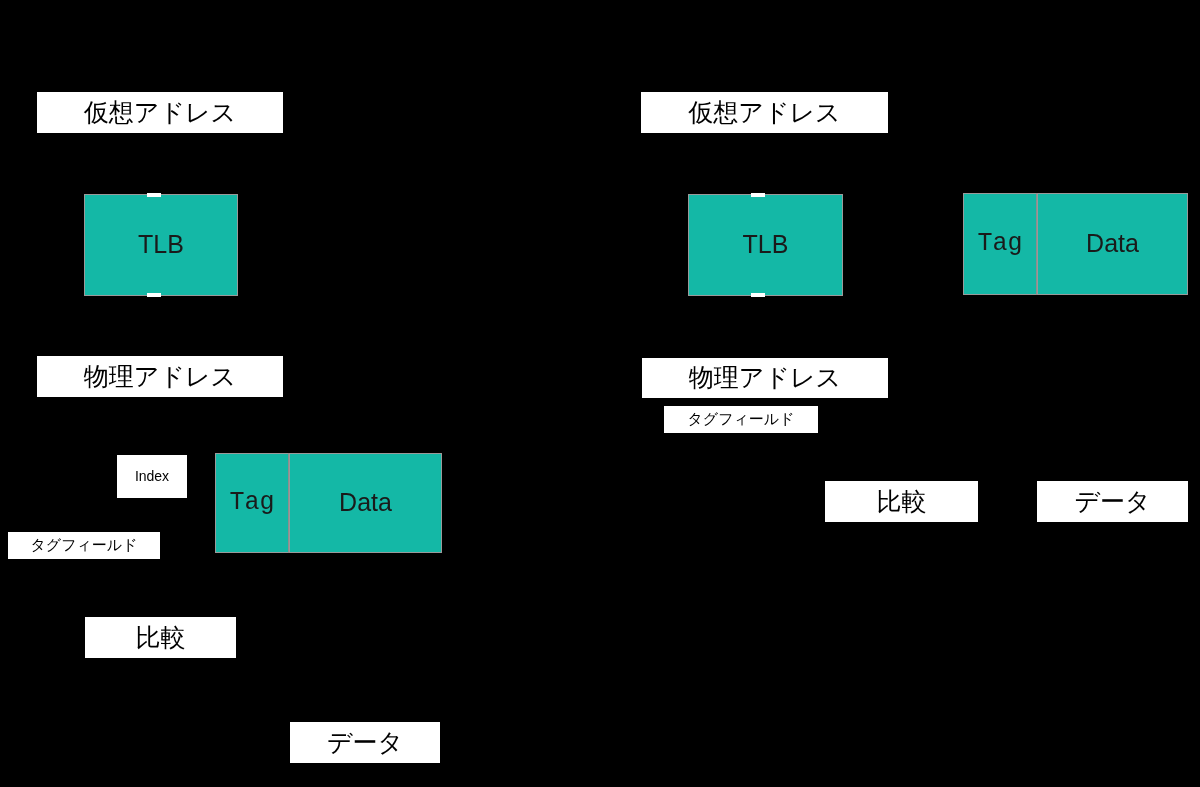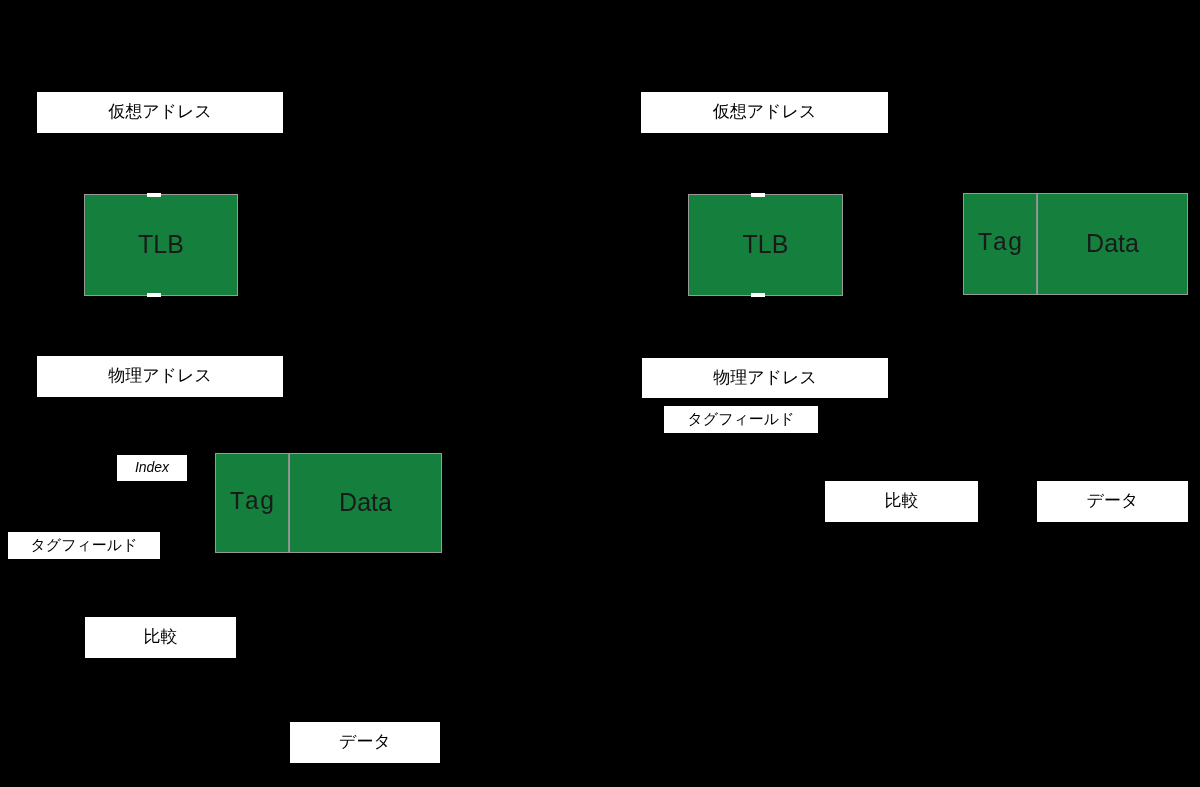--- a/index.html
+++ b/index.html
@@ -27,27 +27,27 @@
     color: #000000;
     line-height: 1.1;
     white-space: nowrap;
   }
 
   
   .label-box {
     background: #ffffff;
     border: 1px solid #ffffff;
   }
-  .label-box.lg   { font-size: 17px; }
+  .label-box.lg   { font-size: 25px; }
   .label-box.sm   { font-size: 15px; align-items: center; }
   .label-box.xs   { font-size: 14px; }
 
   
   .gray-box {
-    background: #15803d;
+    background: #14b8a6;
     border: 1px solid #9a9a9a;
     font-size: 25px;
     color: #1a1a1a;
   }
   .gray-box.split-left  { border-right: 1px solid #8e8e8e; font-family: Liberation Mono, monospace; }
 
   
   .notch {
     position: absolute;
     background: #ffffff;
@@ -67,21 +67,21 @@
   <div class="node gray-box" style="left:84px; top:194px; width:154px; height:102px;">
     <span class="notch" style="left:62px; top:-2px;"></span>
     <span>TLB</span>
     <span class="notch" style="left:62px; bottom:-2px;"></span>
   </div>
 
   <div class="node label-box lg" style="left:37px; top:356px; width:246px; height:41px;">
     <span>物理アドレス</span>
   </div>
 
-  <div class="node label-box xs" style="left:117px; top:455px; width:70px; height:26px;font-style:italic;">
+  <div class="node label-box xs" style="left:117px; top:455px; width:70px; height:43px;">
     <span>Index</span>
   </div>
 
   <div class="node label-box sm" style="left:8px; top:532px; width:152px; height:27px;">
     <span>タグフィールド</span>
   </div>
 
   <div class="node gray-box split-left" style="left:215px; top:453px; width:74px; height:100px;">
     <span>Tag</span>
   </div>

